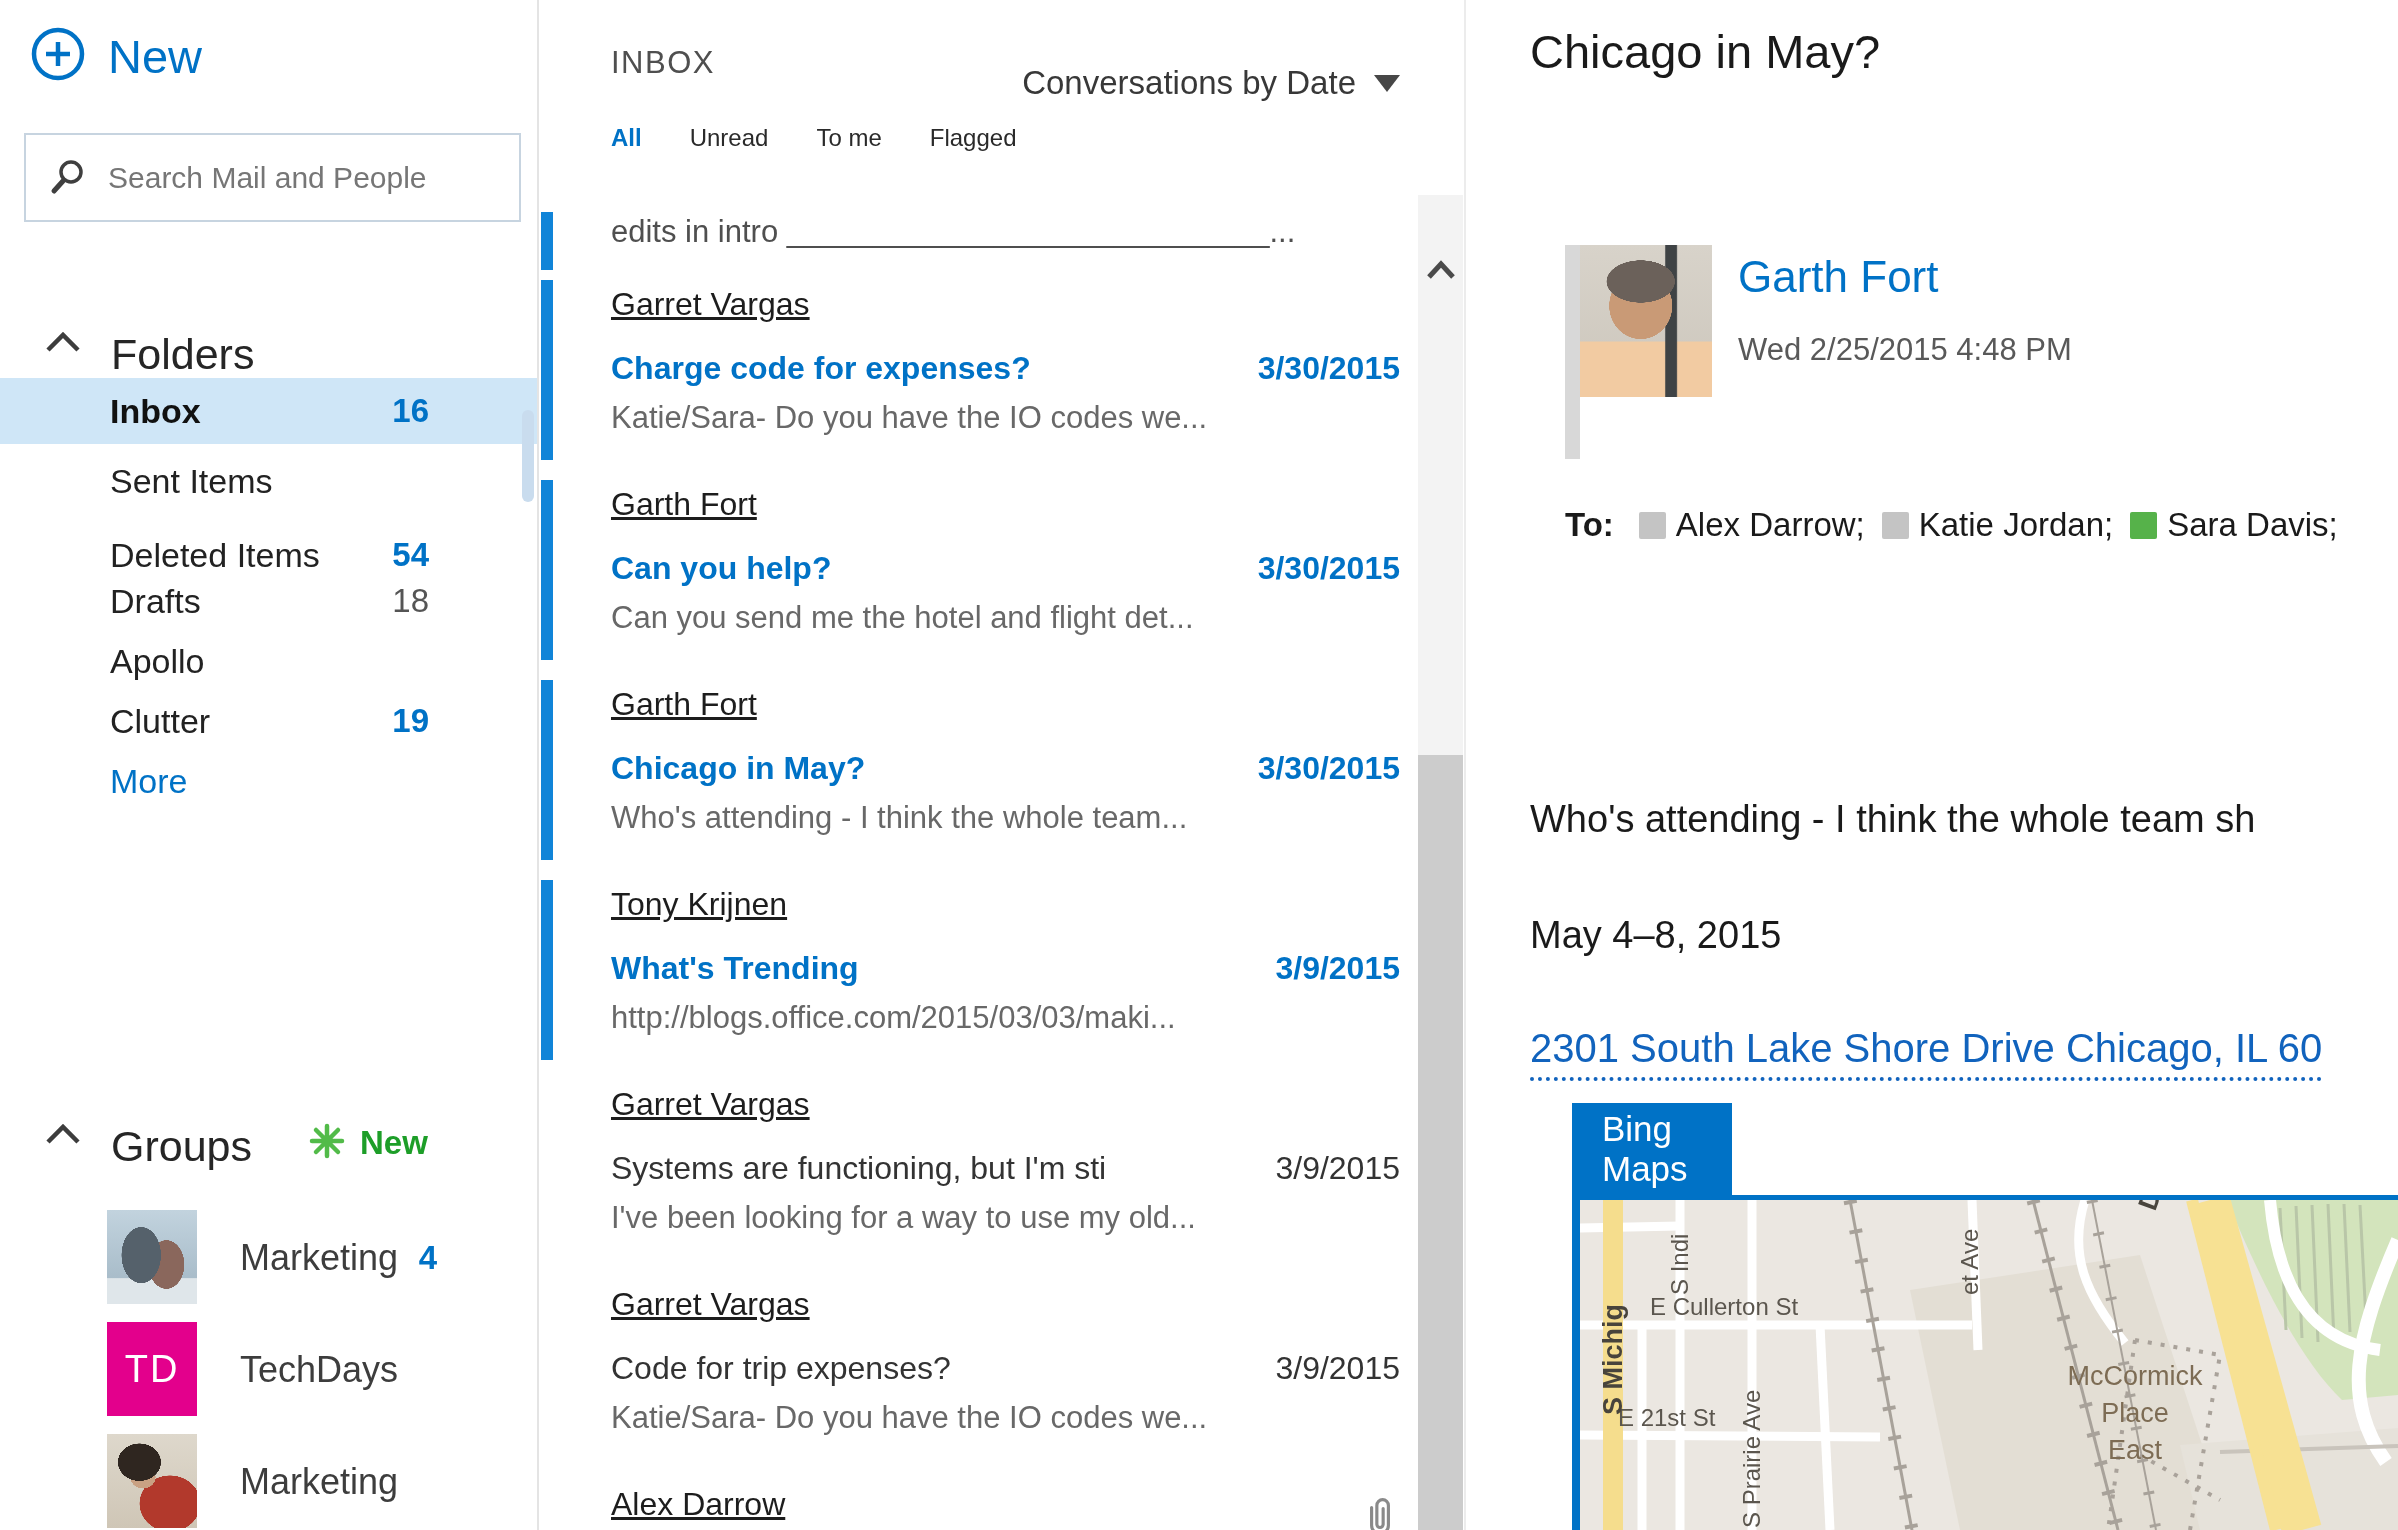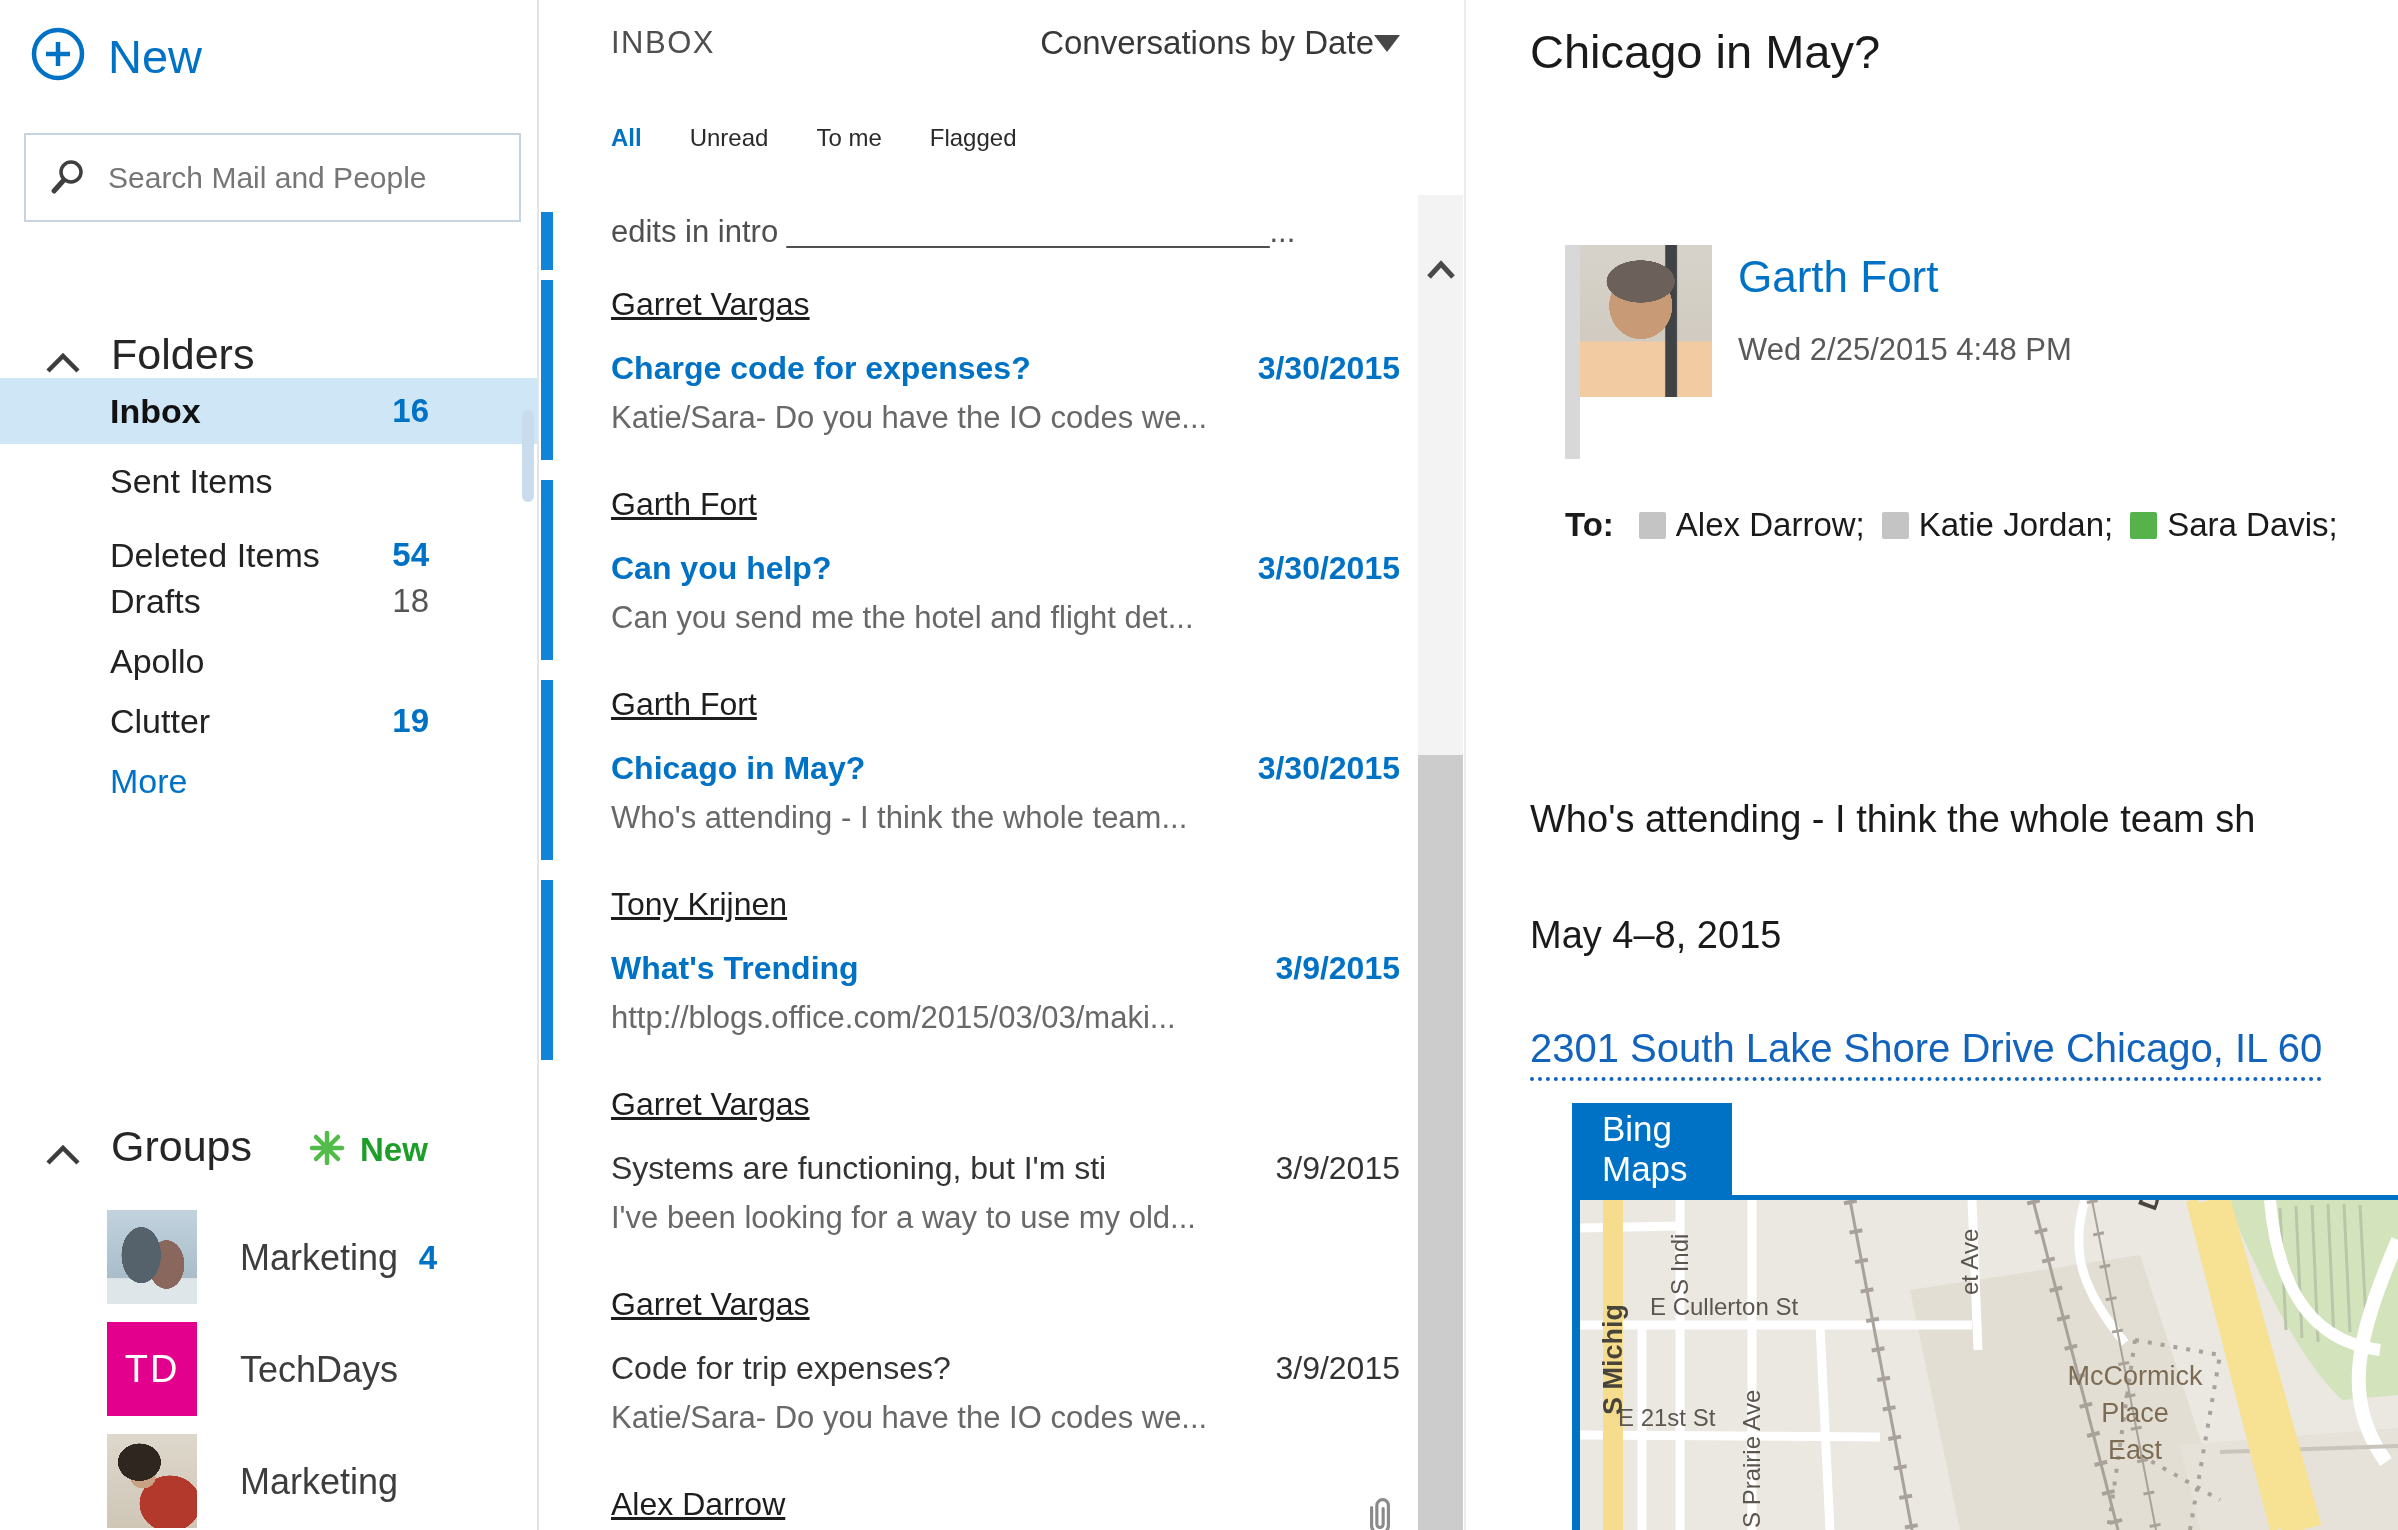--- a/index.html
+++ b/index.html
@@ -13,21 +13,21 @@
 
   .new-row{position:absolute;left:30px;top:26px;display:flex;align-items:center;gap:22px;cursor:pointer;}
   .new-label{font-size:47px;color:var(--accent);font-weight:400;}
 
   .search-box{position:absolute;left:24px;top:133px;width:497px;height:89px;border:2px solid #c7d4e0;
               display:flex;align-items:center;gap:18px;padding-left:22px;box-sizing:border-box;background:#fff;}
   .search-box input{border:none;outline:none;font-size:30px;color:#555;width:380px;background:transparent;
                     font-family:"Liberation Sans",sans-serif;}
   .search-box input::placeholder{color:#767676;}
 
-  .sec-header{position:absolute;left:45px;display:flex;align-items:flex-end;gap:30px;}
+  .sec-header{position:absolute;left:45px;display:flex;align-items:flex-start;gap:30px;}
   .sec-header .sec-label{font-size:43px;font-weight:300;color:#262626;}
   .groups-badge{display:flex;align-items:center;gap:14px;margin-left:26px;}
   .groups-badge .badge-text{font-size:33px;font-weight:700;color:var(--new-green);}
 
   .folder-row{position:absolute;left:0;width:537px;height:62px;display:flex;align-items:center;cursor:pointer;}
   .folder-row .f-label{position:absolute;left:110px;font-size:34px;color:#222;}
   .folder-row.selected{background:var(--selected-bg);height:66px;}
   .folder-row.selected .f-label{font-weight:700;color:#111;}
   .f-count{position:absolute;right:108px;font-size:33px;font-weight:700;color:var(--accent);}
   .f-count.gray{color:#555;font-weight:400;}
@@ -56,21 +56,21 @@
       linear-gradient(90deg, transparent 64%, #3f4345 65% 73%, transparent 74%),
       linear-gradient(180deg, transparent 63%, #f2cba2 64%),
       linear-gradient(180deg,#d8d3ca,#ccc6bc);}
 
   .left-scroll-thumb{position:absolute;left:522px;top:410px;width:12px;height:92px;background:#c9dcee;border-radius:6px;}
 
   
   .mail-pane{position:absolute;left:539px;top:0;width:925px;height:1530px;background:#fff;}
   .list-header{position:absolute;left:72px;right:64px;top:24px;display:flex;justify-content:space-between;align-items:center;}
   .inbox-title{font-size:31px;color:#4f4f4f;letter-spacing:1.5px;}
-  .sort-btn{display:flex;align-items:center;cursor:pointer;}
+  .sort-btn{display:flex;align-items:center;gap:18px;cursor:pointer;margin-top:40px;}
   .sort-label{font-size:33px;color:#383838;}
   .caret-down{width:0;height:0;border-left:13px solid transparent;border-right:13px solid transparent;
               border-top:17px solid #474747;}
   .filters{position:absolute;left:72px;top:124px;display:flex;gap:48px;}
   .filters .tab{font-size:24px;color:#2a2a2a;cursor:pointer;}
   .filters .tab.active{color:var(--accent);font-weight:700;}
 
   .partial-item{position:absolute;left:0;right:64px;top:206px;height:66px;}
   .partial-item .ubar{top:6px;height:58px;}
   .partial-text{position:absolute;left:72px;top:8px;font-size:31px;color:#4f4f4f;white-space:nowrap;overflow:hidden;right:0;}

